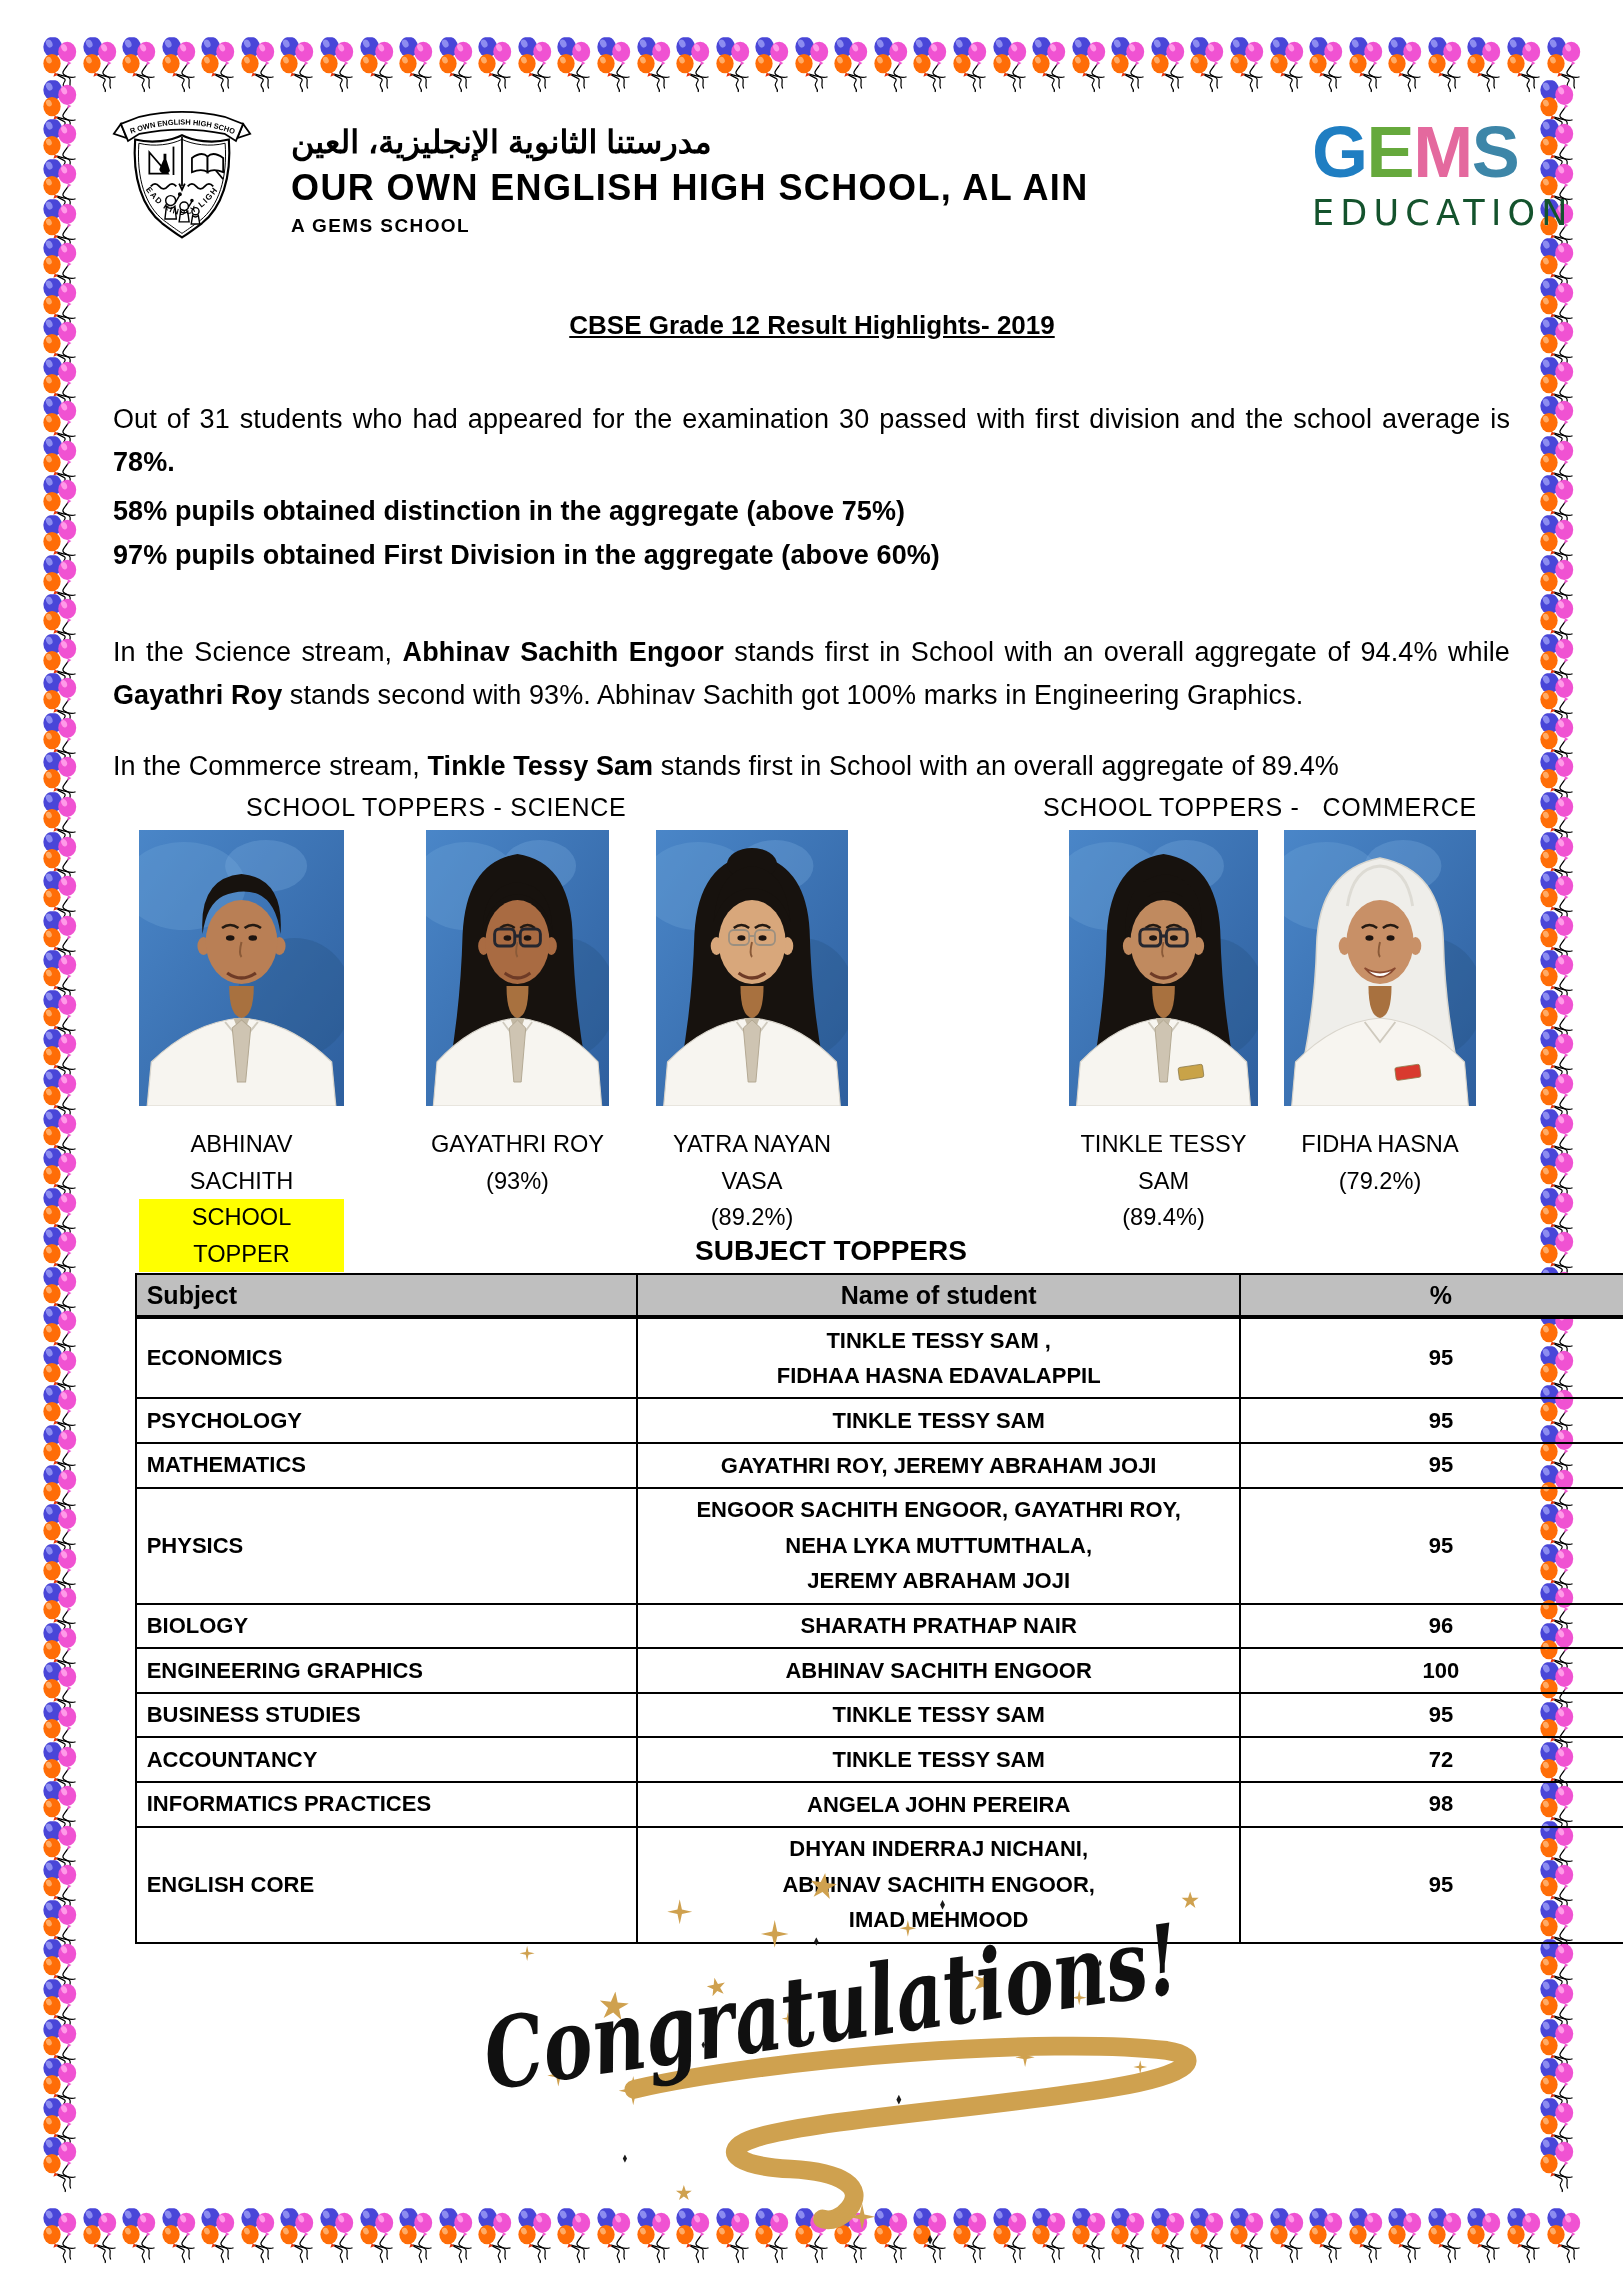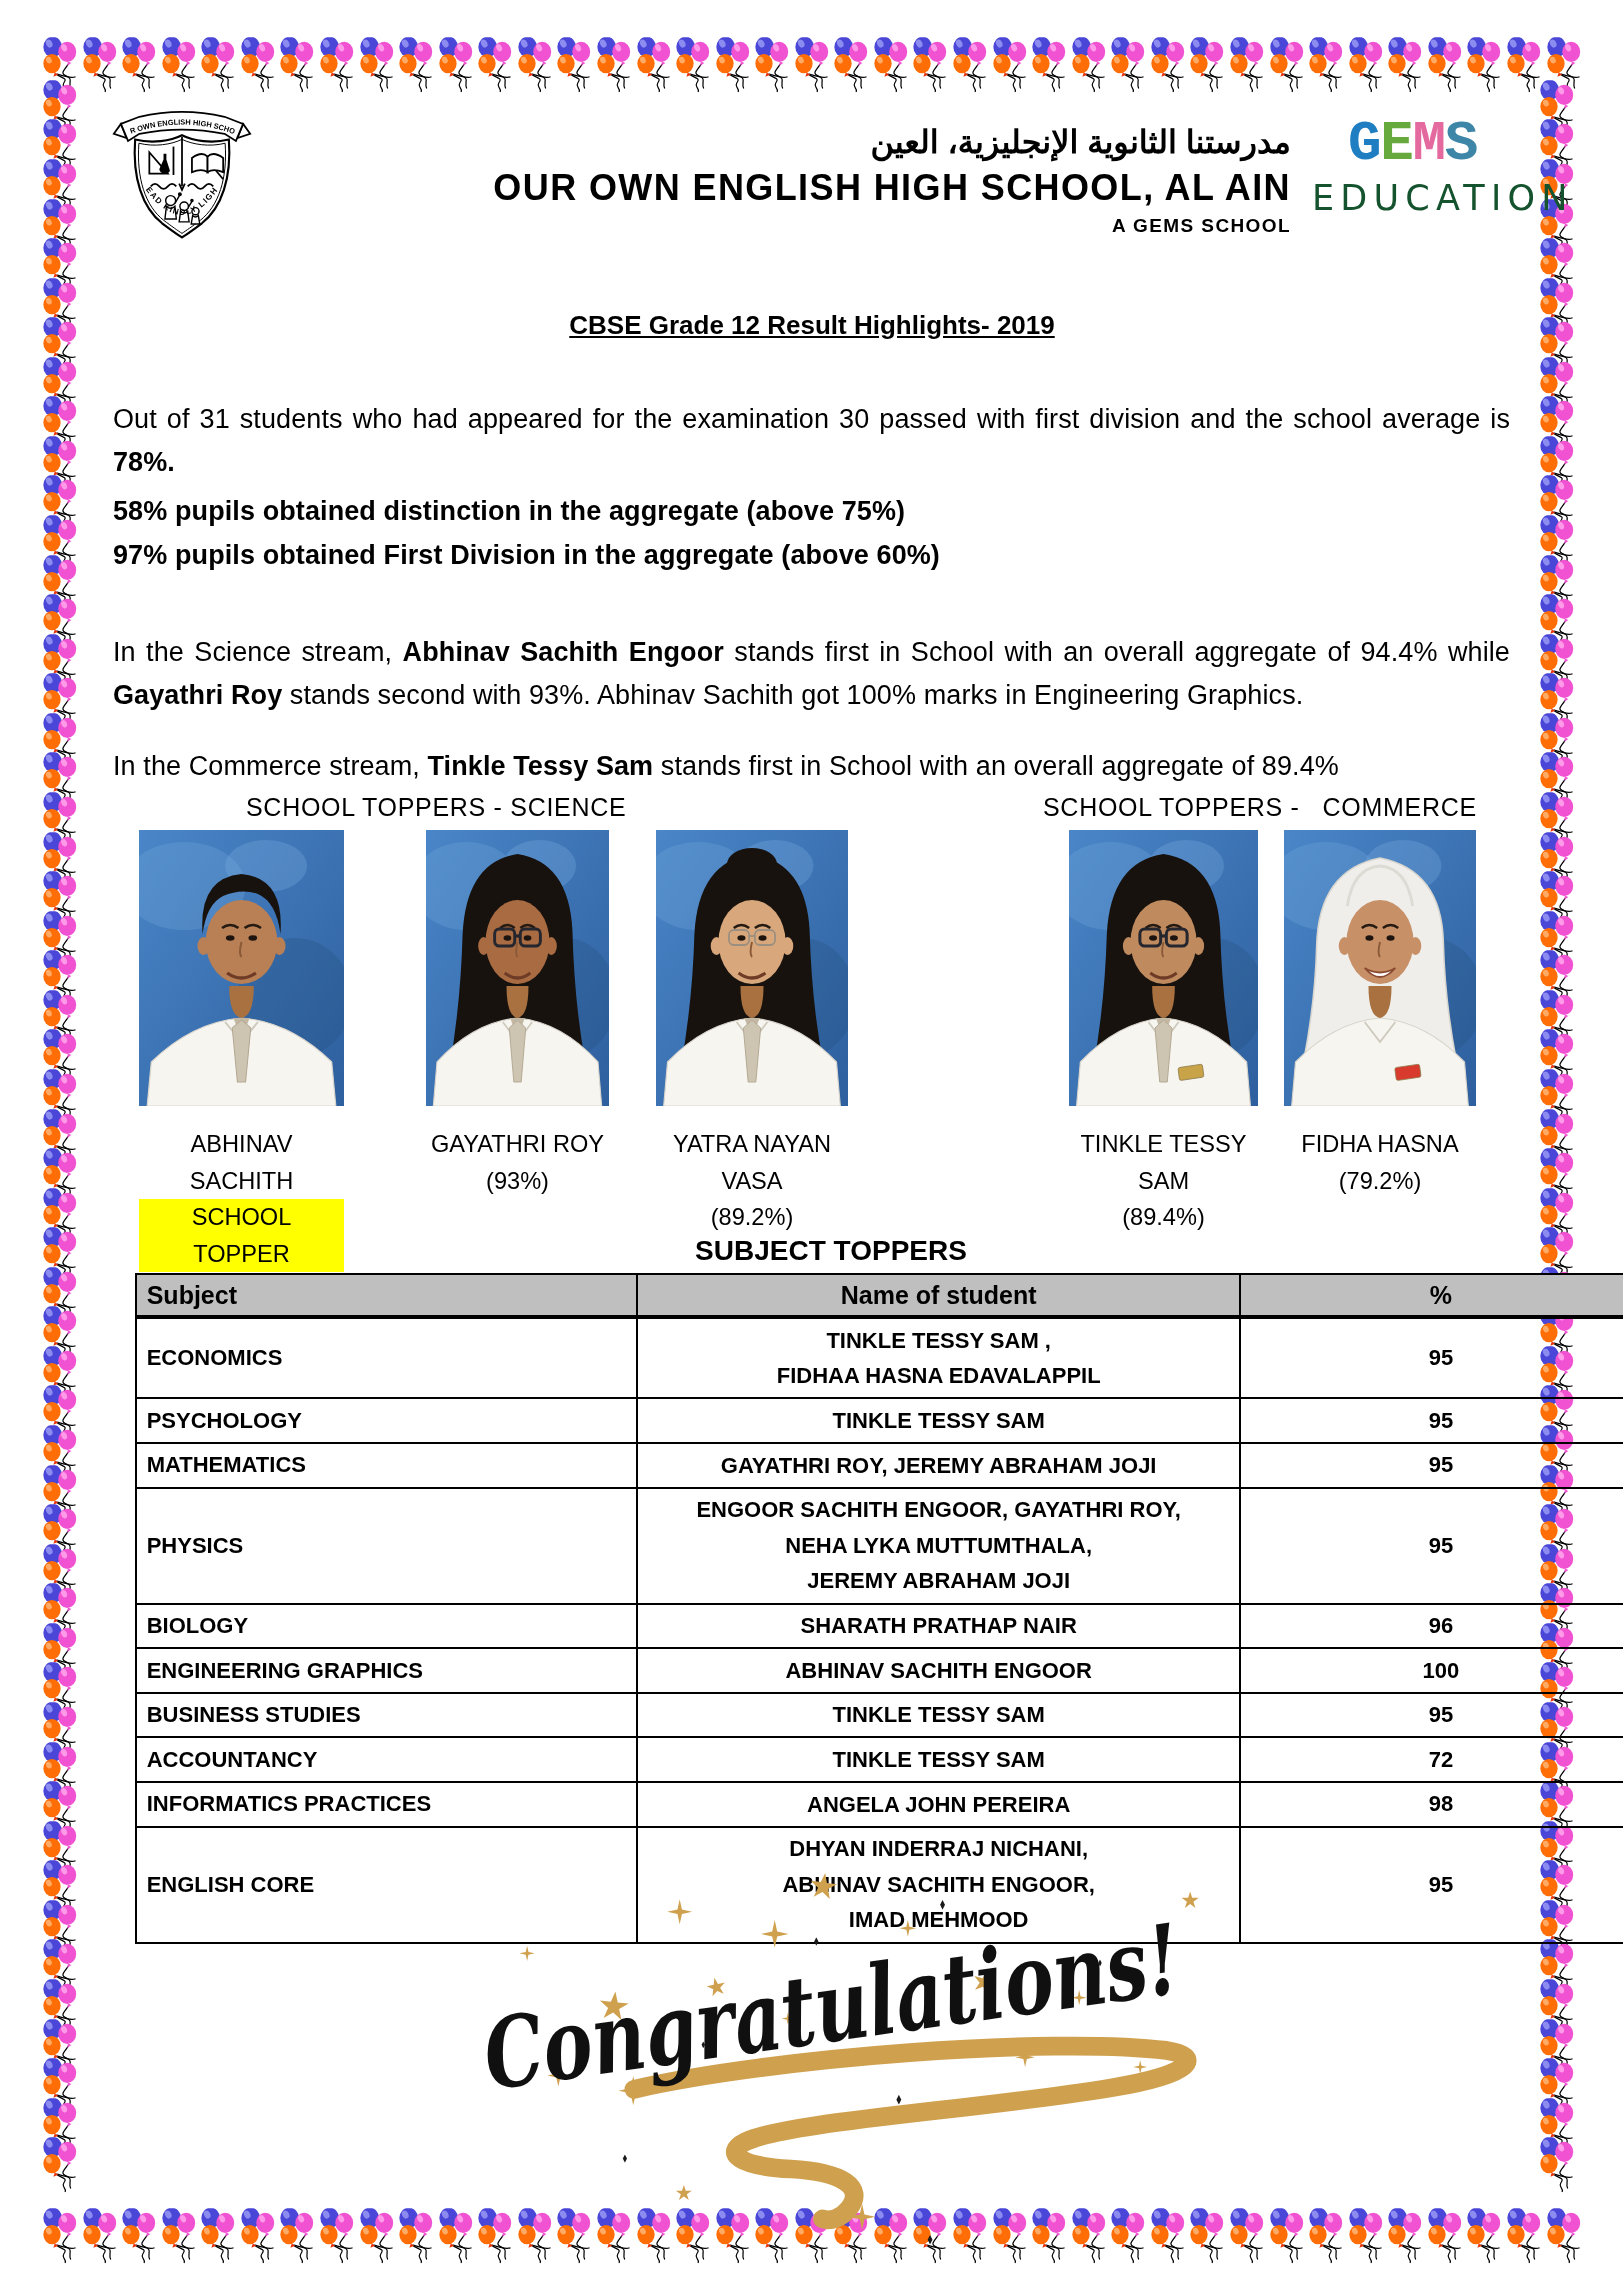--- a/index.html
+++ b/index.html
@@ -5,26 +5,26 @@
   html,body{margin:0;padding:0;background:#ffffff;}
   #page{position:relative;width:1624px;height:2295px;background:#ffffff;
         font-family:"Liberation Sans",sans-serif;color:#000;overflow:hidden;}
 
   
   .balloon{position:absolute;width:36px;height:56px;}
 
   
   #header{position:absolute;left:104px;top:97px;width:1416px;}
   #crest{position:absolute;left:7px;top:7px;}
-  #head-center{position:absolute;left:187px;top:28px;width:1000px;text-align:right;}
+  #head-center{position:absolute;left:187px;top:28px;width:1000px;text-align:left;}
   .arabic{font-size:32px;font-weight:bold;direction:rtl;line-height:1.1;}
   .school-name{font-size:36px;font-weight:700;letter-spacing:1.4px;margin-top:7px;white-space:nowrap;}
   .school-tagline{font-size:19px;font-weight:bold;letter-spacing:1.4px;margin-top:5.6px;}
   #gems-logo{position:absolute;left:1208px;top:21px;width:201px;text-align:center;}
-  .gems-letters{font-size:56px;font-weight:bold;line-height:0.95;letter-spacing:-1.4px;font-family:Liberation Mono, monospace;}
+  .gems-letters{font-size:72px;font-weight:bold;line-height:0.95;letter-spacing:-1.4px;font-family:Liberation Sans, sans-serif;}
   .gems-edu{font-size:35px;letter-spacing:6.2px;color:#14532d;margin-top:7px;font-family:"DejaVu Sans",sans-serif;}
 
   
   #doc-title{position:absolute;top:310px;left:0;width:1624px;text-align:center;
              font-size:26px;font-weight:bold;text-decoration:underline;}
   .para{position:absolute;left:113px;width:1397px;font-size:27px;line-height:1.58;
         text-align:justify;letter-spacing:0.1px;}
   #p-intro{top:371px;}
   #p-stats{top:490px;font-weight:bold;text-align:left;line-height:1.62;}
   #p-science{top:604px;}

